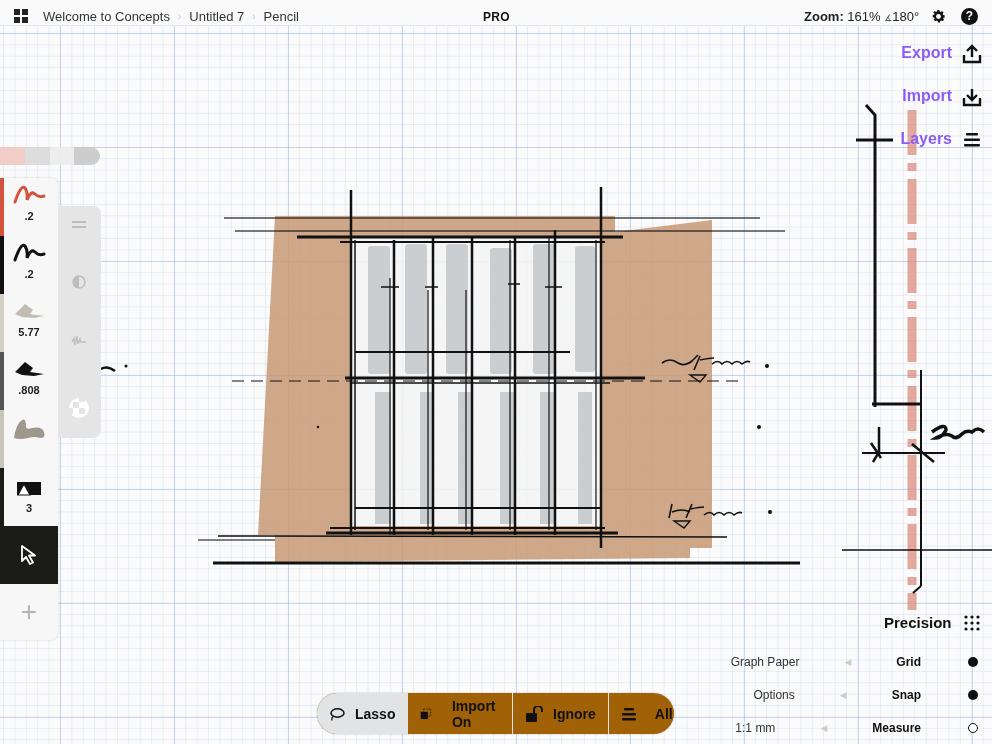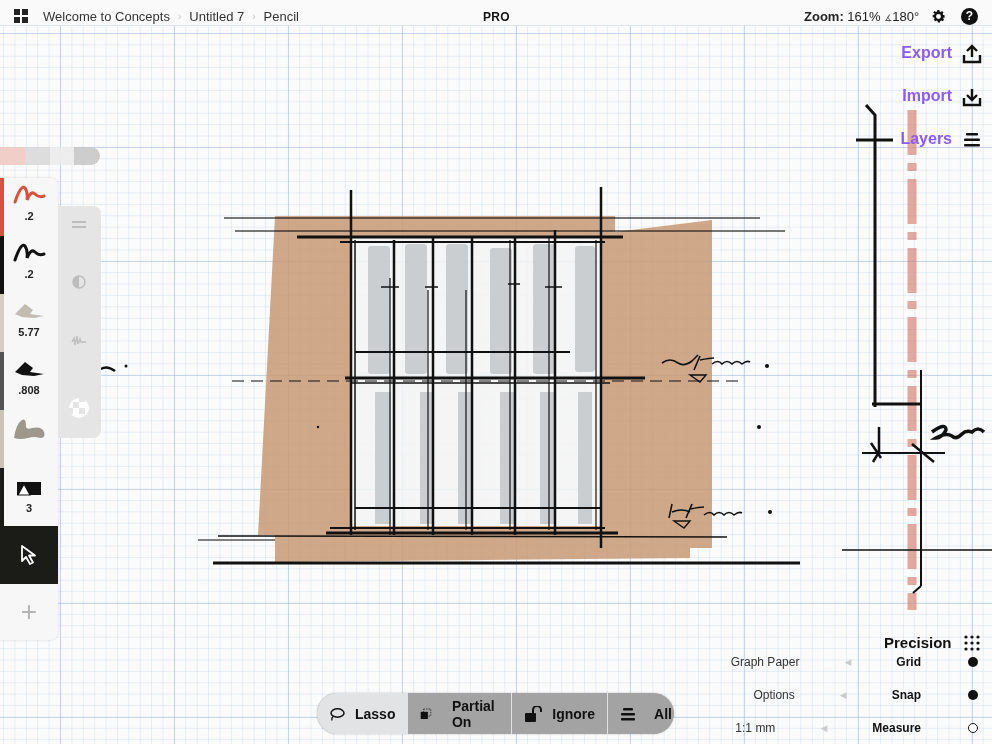--- a/index.html
+++ b/index.html
@@ -47,31 +47,31 @@
   .tool .val { font-size: 11px; font-weight: bold; margin-top: 4px; color: #222; }
   .tool.active { background: #1b1b18; }
   .tool.add { height: 56px; justify-content: center; padding-top: 0; }
   .add-plus { font-size: 28px; color: #b4b4b4; font-weight: 300; }
   .sub-panel { position: absolute; left: 58px; top: 206px; width: 43px; height: 232px; background: #e5e5e5; border-radius: 0 8px 8px 0; }
   .sub-icon { position: absolute; left: 10px; width: 22px; height: 22px; display: flex; align-items: center; justify-content: center; }
 
   
   .rp-item { position: absolute; right: 10px; display: flex; gap: 10px; font-weight: bold; font-size: 16px; color: #8b5cf6; }
   .rp-item svg { width: 20px; height: 20px; }
-  .precision { position: absolute; left: 884px; top: 614px; font-size: 15px; font-weight: bold; display: flex; align-items: center; gap: 12px; margin-top: 20px; }
+  .precision { position: absolute; left: 884px; top: 614px; font-size: 15px; font-weight: bold; display: flex; align-items: center; gap: 12px; }
   .prec-row { position: absolute; right: 14px; font-size: 12px; display: flex; align-items: center; color: #333; gap: 40px; }
   .prec-row .lbl { color: #333; }
   .prec-row .sep { color: #ccc; margin: 0 5px; font-size: 9px; }
   .prec-row .key { font-weight: bold; color: #111; margin-right: 7px; }
   .dot { width: 10px; height: 10px; border-radius: 50%; background: #111; display: inline-block; }
   .dot.empty { background: #fff; border: 1.5px solid #111; }
 
   
   .selbar { position: absolute; left: 317px; top: 693px; height: 41px; width: 357px; border-radius: 21px;
-    background: #a3a3a3; box-shadow: 0 0 2px rgba(0,0,0,0.25); display: flex; overflow: hidden; font-size: 14px; font-weight: bold; }
+    background: #a16207; box-shadow: 0 0 2px rgba(0,0,0,0.25); display: flex; overflow: hidden; font-size: 14px; font-weight: bold; }
   .selbtn { display: flex; align-items: center; gap: 10px; padding: 0 12px; border-right: 1px solid #e2e2e2; height: 100%; }
   .selbtn:last-child { border-right: none; }
   .selbtn.active { background: #e1e3e5; }
 </style>
 </head>
 <body>
 
 <div class="topbar">
   <div class="grid-icon">
       <span></span>
@@ -337,21 +337,21 @@
         <ellipse cx="8.5" cy="6" rx="6.5" ry="4.2" fill="none" stroke="#111" stroke-width="1.5"></ellipse>
         <path d="M4,9.5 q-2,2 -1,4" stroke="#111" stroke-width="1.5" fill="none"></path>
       </svg>
     <span>Lasso</span>
   </div>
   <div class="selbtn" style="gap:20px;">
     <svg width="16" height="16" viewBox="0 0 16 16">
         <rect x="1" y="5" width="10" height="10" fill="#111"></rect>
         <rect x="5" y="1" width="10" height="10" fill="none" stroke="#111" stroke-width="1" stroke-dasharray="2,1.5"></rect>
       </svg>
-    <span>Partial On</span>
+    <span>Import On</span>
   </div>
   <div class="selbtn" style="">
     <svg width="18" height="16" viewBox="0 0 18 16">
         <rect x="1" y="7" width="11" height="9" rx="1" fill="#111"></rect>
         <path d="M9,7 l0,-3 a4,4 0 0 1 8,0 l0,2" stroke="#111" stroke-width="2" fill="none"></path>
       </svg>
     <span>Ignore</span>
   </div>
   <div class="selbtn" style="gap:18px;">
     <svg width="16" height="16" viewBox="0 0 16 16">

